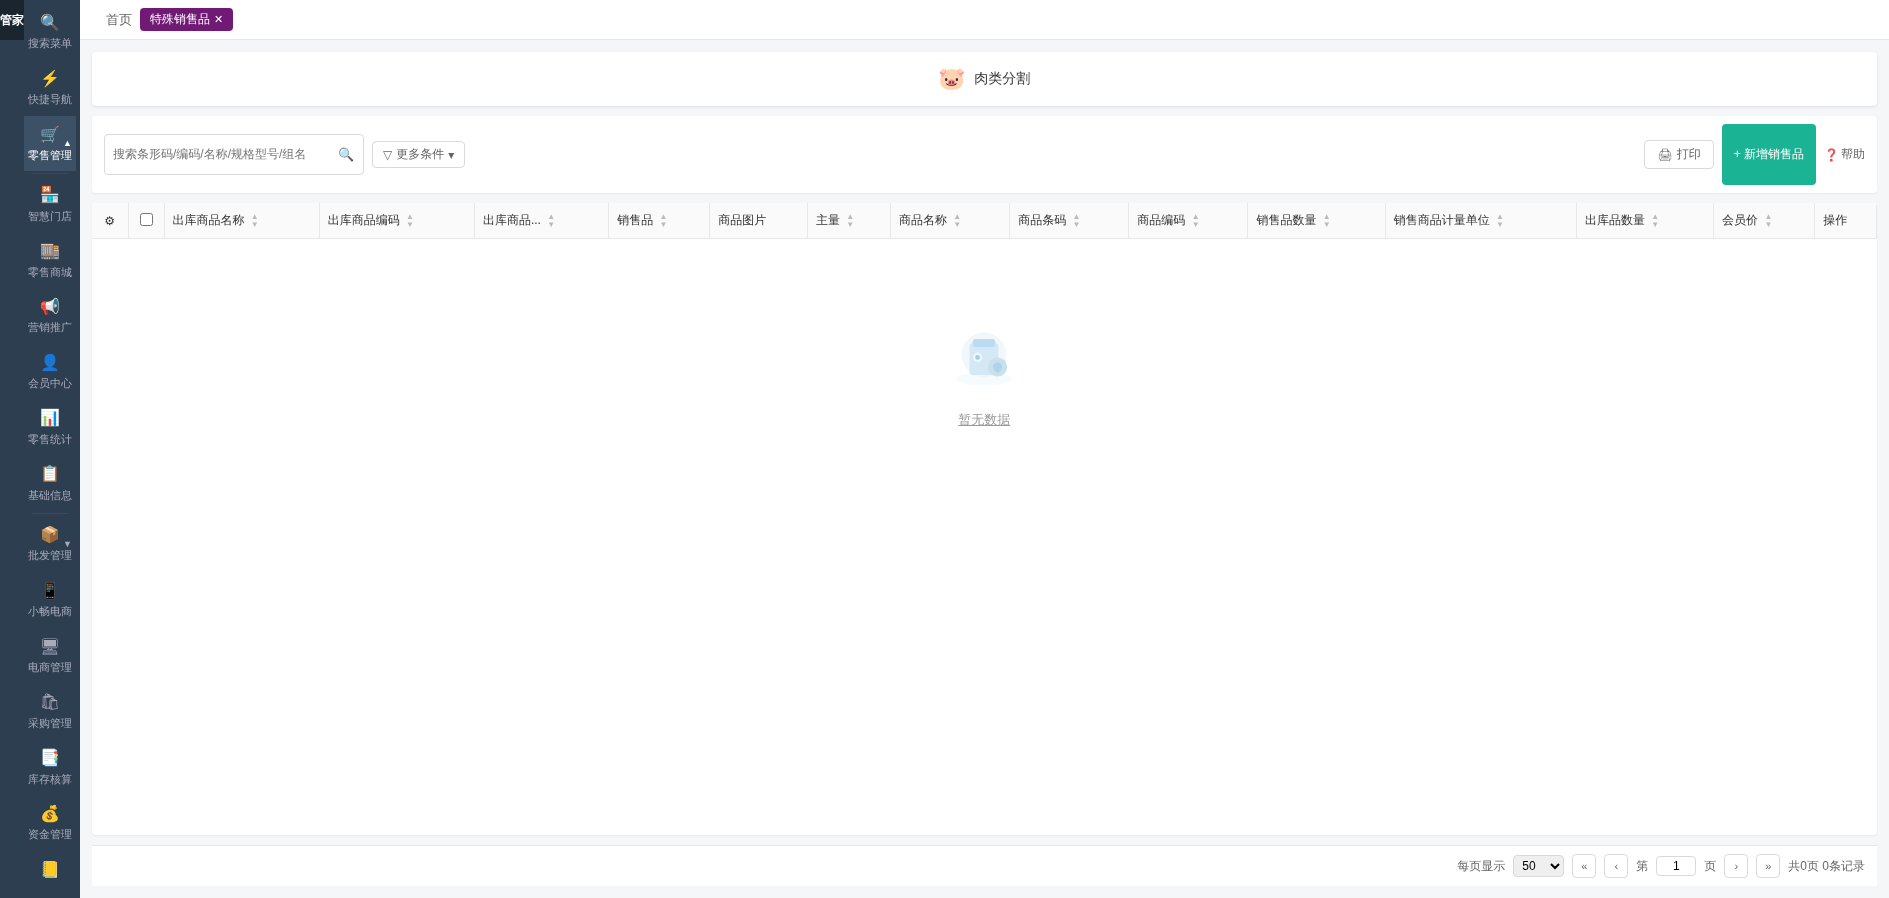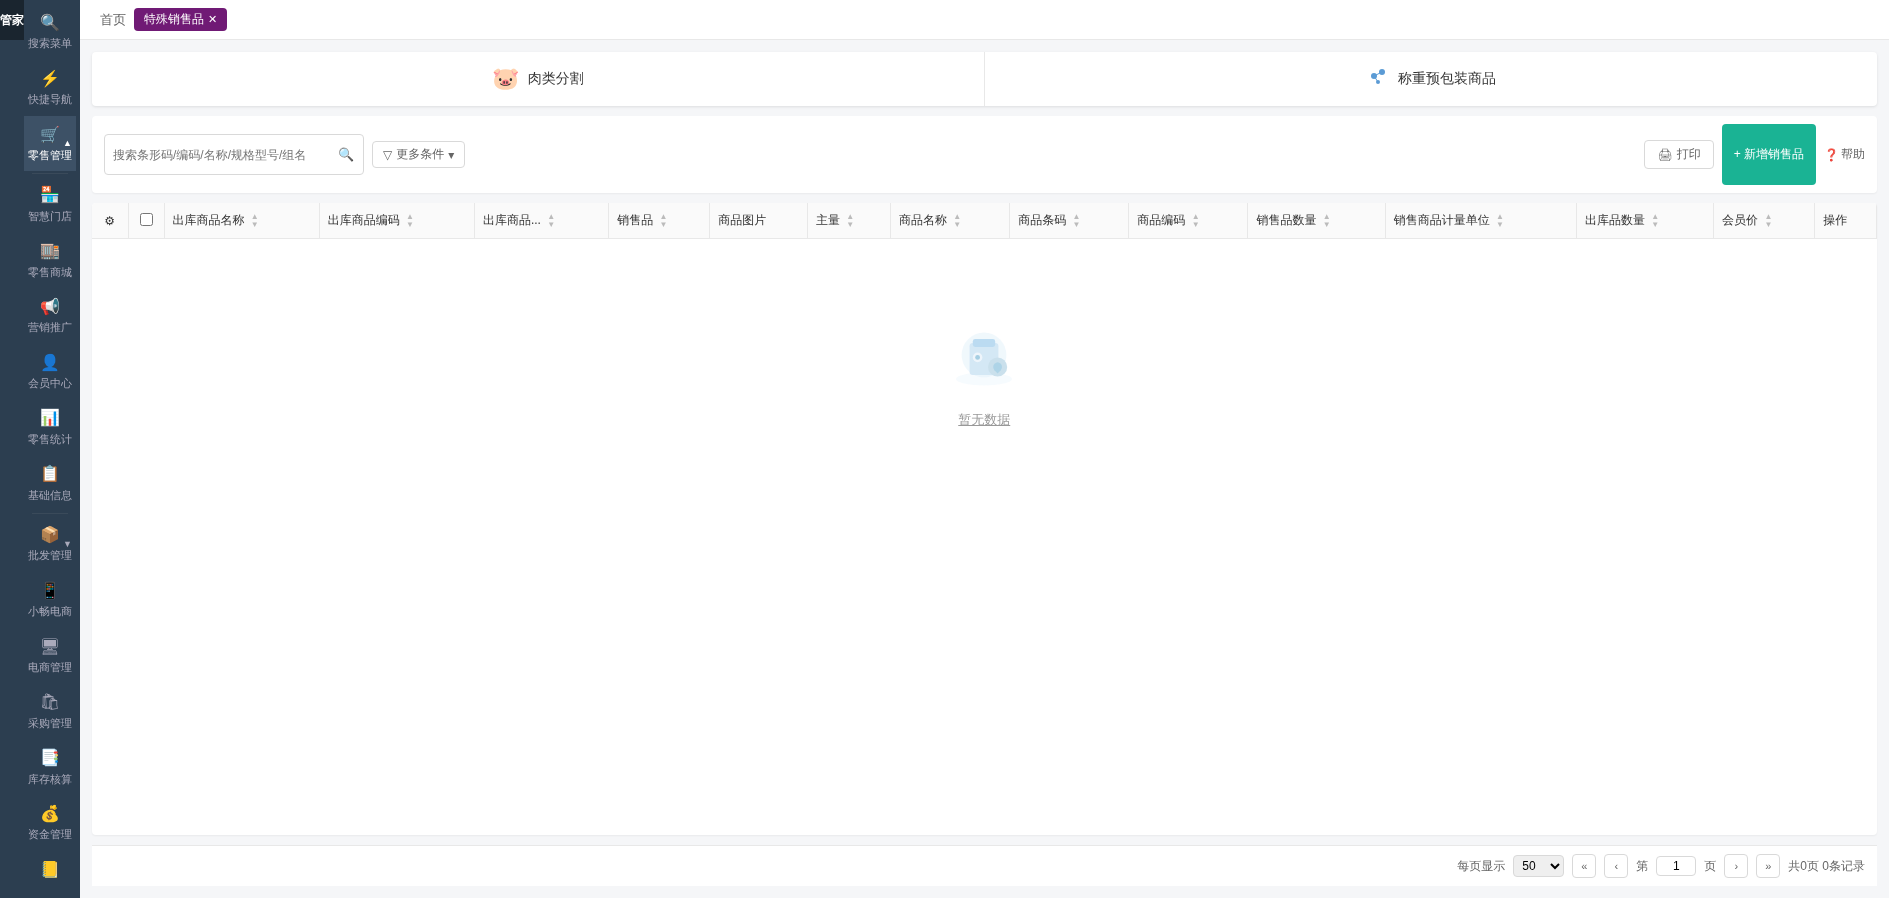--- a/index.html
+++ b/index.html
@@ -54,21 +54,21 @@
       flex-direction: column;
       overflow: hidden;
     }
 
     
     .top-header {
       background: #fff;
       border-bottom: 1px solid #e8e8e8;
       display: flex;
       align-items: center;
-      padding: 0 20px;
+      padding: 0 26px;
       height: 40px;
       gap: 8px;
     }
     .breadcrumb-home {
       color: #666;
       font-size: 13px;
       cursor: pointer;
     }
     .tab-tag {
       background: #701a75;
@@ -128,21 +128,21 @@
       align-items: center;
       justify-content: space-between;
       background: #fff;
       border-radius: 4px;
       padding: 8px 12px;
       box-shadow: 0 1px 2px rgba(0,0,0,0.05);
     }
     .toolbar-left { display: flex; align-items: center; gap: 8px; }
     .search-box {
       display: flex;
-      align-items: center;
+      align-items: flex-start;
       border: 1px solid #d9d9d9;
       border-radius: 4px;
       padding: 12px 8px;
       gap: 20px;
       width: 260px;
     }
     .search-box input {
       border: none;
       outline: none;
       font-size: 12px;
@@ -386,32 +386,20 @@
   <div class="content">
 
     <div class="category-tabs">
 
 
       <div class="cat-tab">
         <span class="pig-icon">🐷</span>
         <span>肉类分割</span>
       </div>
 
-      <div class="cat-tab">
-        <span>
-          <svg width="24" height="20" viewBox="0 0 24 20">
-            <circle cx="8" cy="8" r="3" fill="#5b9bd5"></circle>
-            <circle cx="16" cy="4" r="3" fill="#5b9bd5"></circle>
-            <circle cx="12" cy="14" r="2" fill="#5b9bd5"></circle>
-            <line x1="8" y1="8" x2="16" y2="4" stroke="#5b9bd5" stroke-width="1"></line>
-            <line x1="8" y1="8" x2="12" y2="14" stroke="#5b9bd5" stroke-width="1"></line>
-          </svg>
-        </span>
-        <span>称重预包装商品</span>
-      </div>
 
 
     </div>
 
     <div class="toolbar">
       <div class="toolbar-left">
         <div class="search-box">
           <input type="text" placeholder="搜索条形码/编码/名称/规格型号/组名" style="">
           <span class="search-icon">🔍</span>
         </div>

